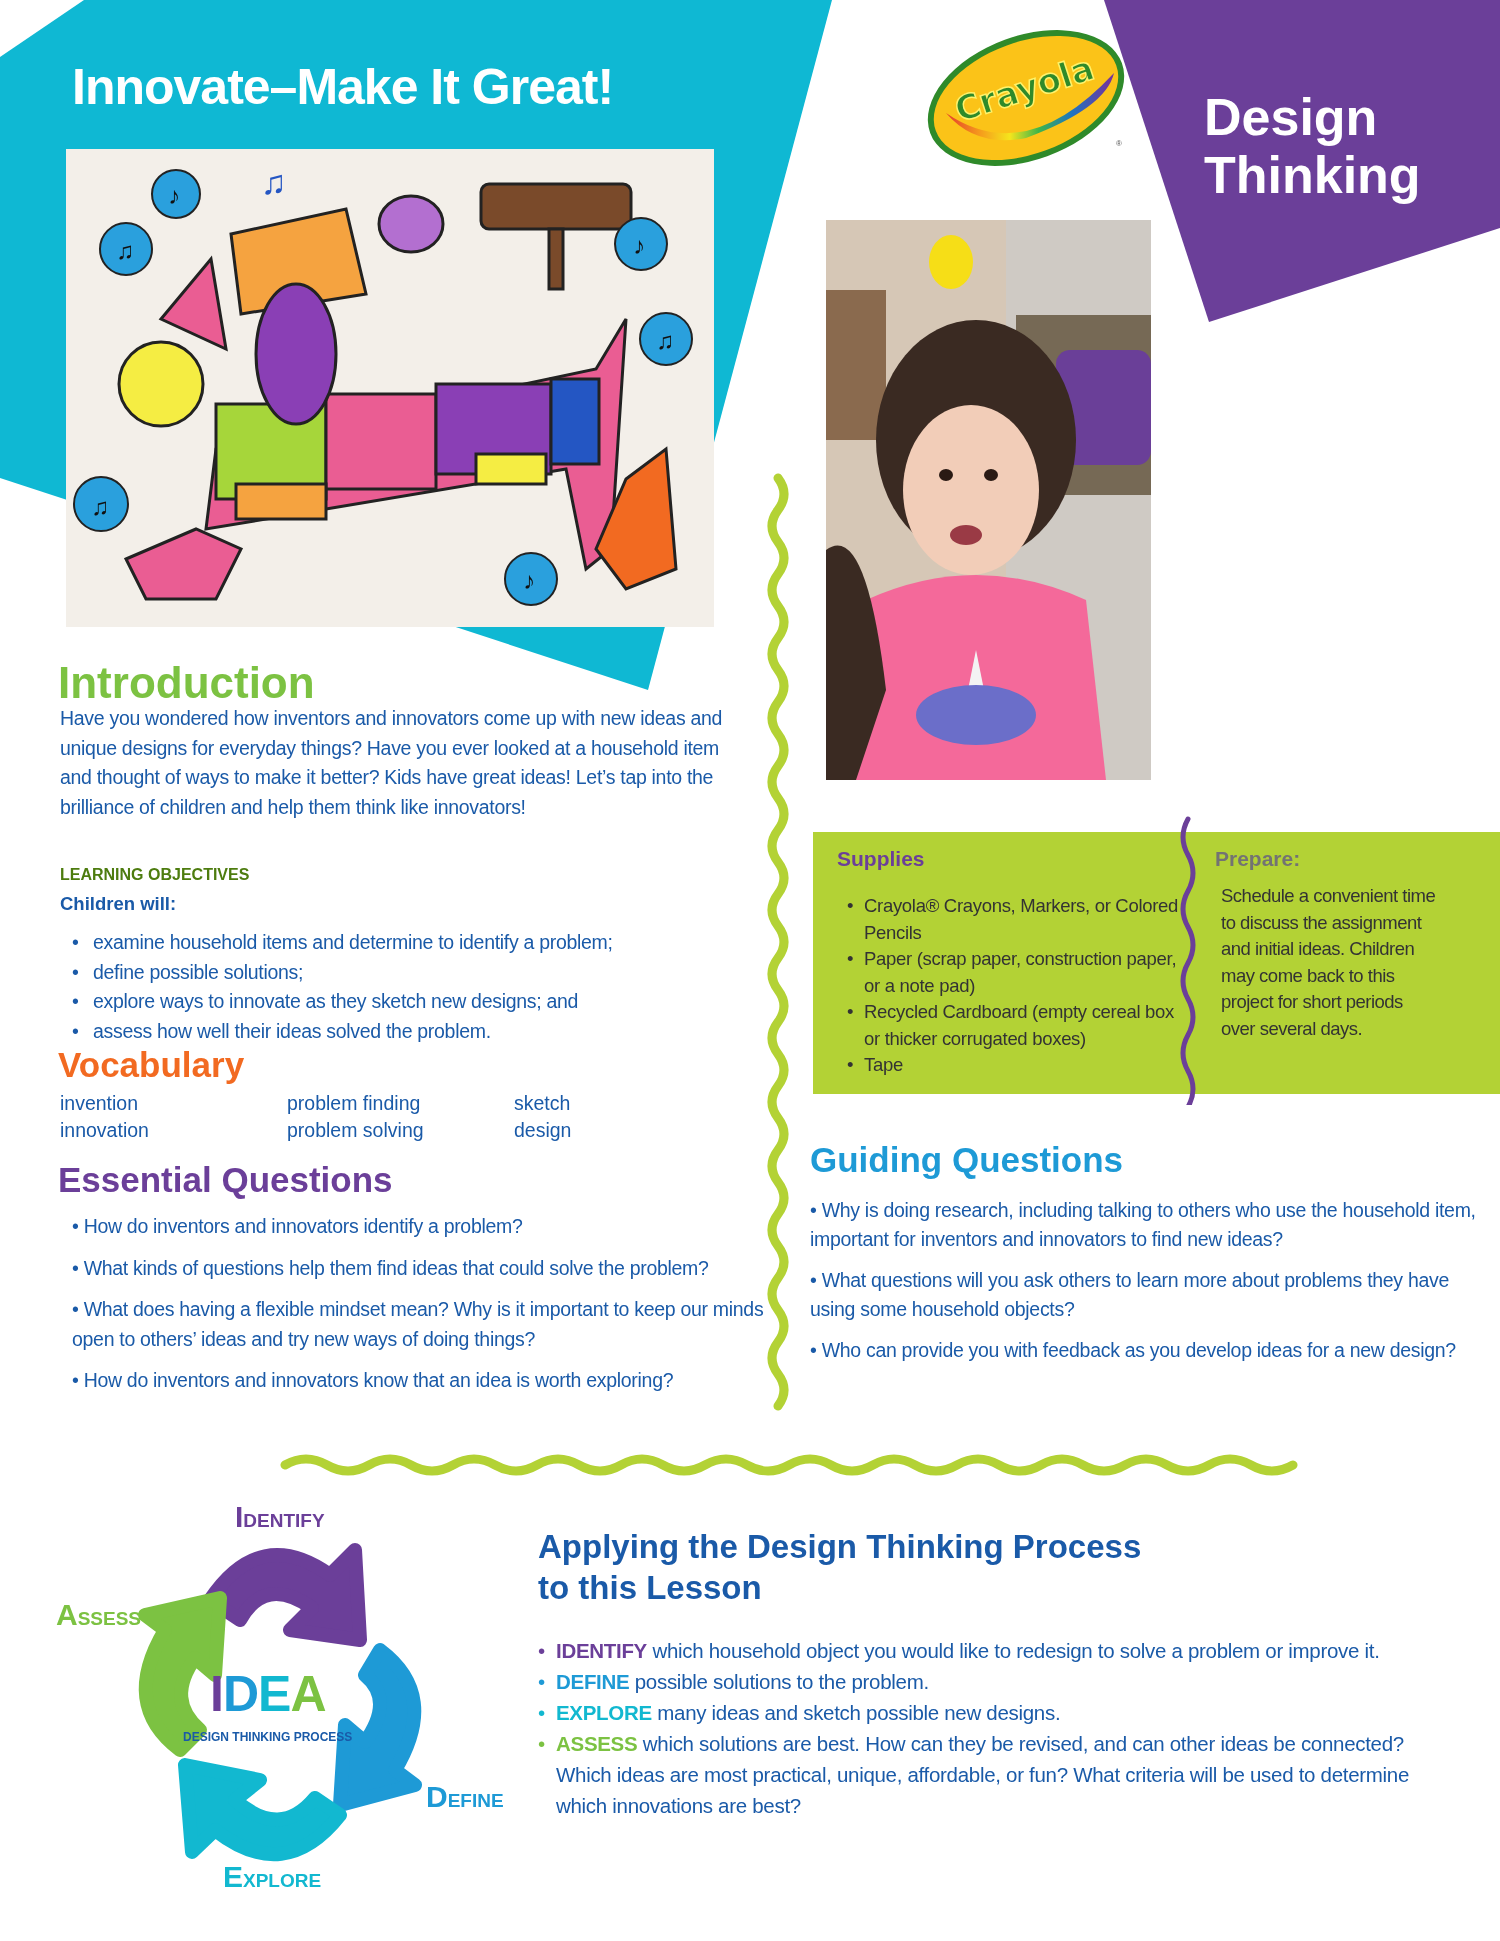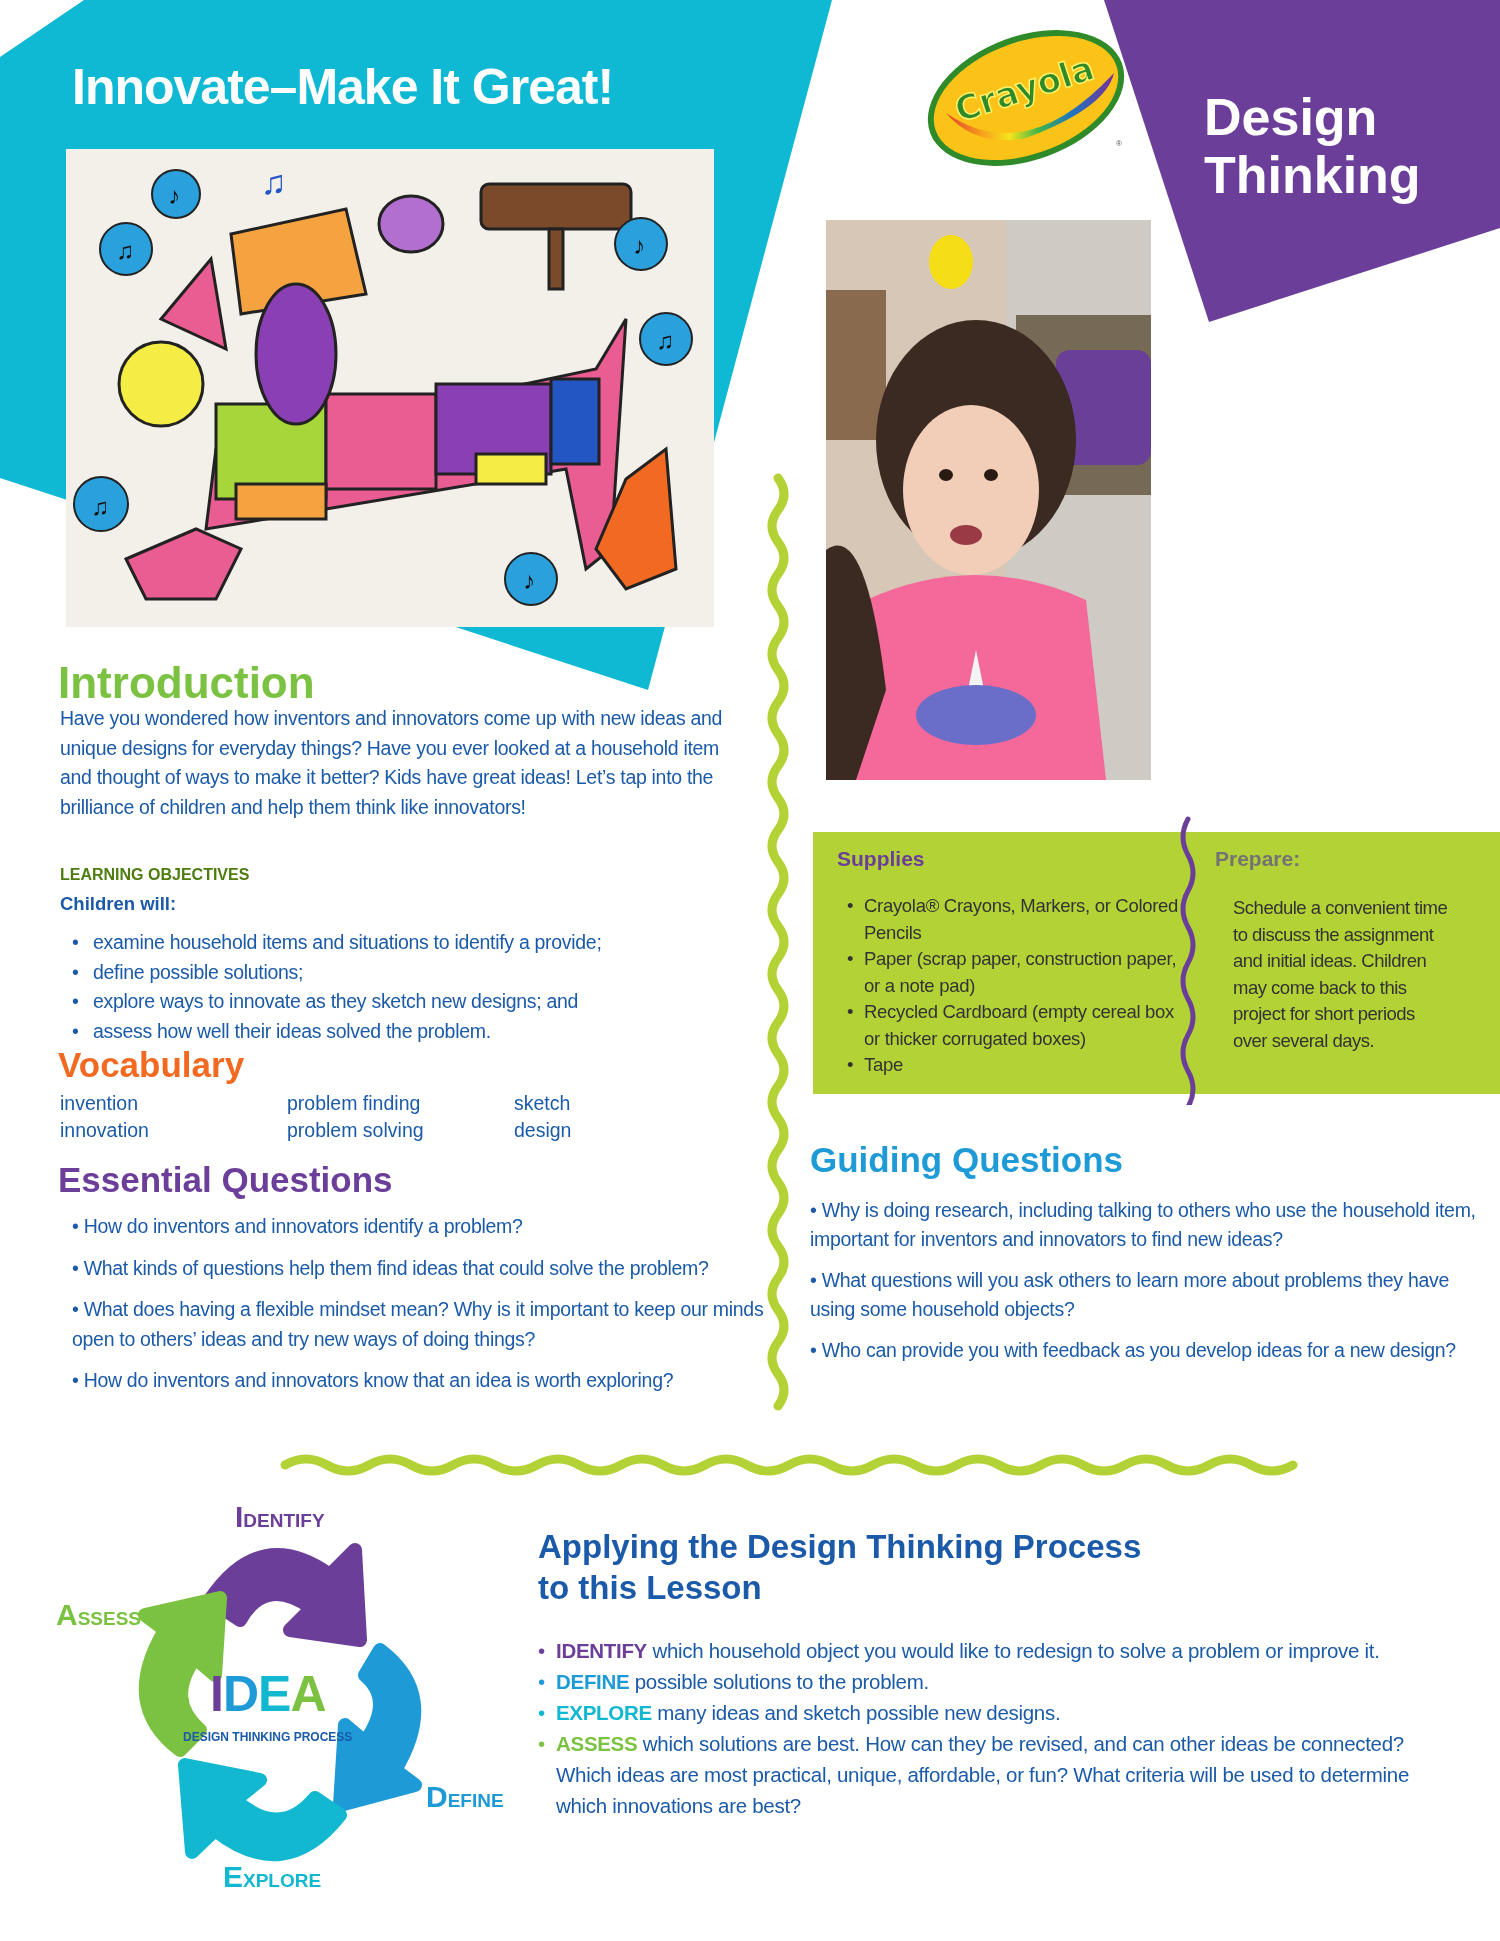--- a/index.html
+++ b/index.html
@@ -41,21 +41,21 @@
   .eq-list { left:72px; top:1212px; width:700px; font-size:19.5px; line-height:29.5px; letter-spacing:-0.3px; }
   .eq-list p { margin:0 0 12px 0; }
   .green-box {
     left:813px; top:832px; width:687px; height:262px; background:#b3d235;
   }
   .supplies-h { left:837px; top:847px; font-size:21px; font-weight:bold; color:#6b3f99; }
   .supplies-list { left:837px; top:883px; width:340px; font-size:18.5px; line-height:26.5px; color:#333333; letter-spacing:-0.3px; }
   .supplies-list li { padding-left:17px !important; }
   .supplies-list li::before { left:0 !important; }
   .prepare-h { left:1215px; top:847px; font-size:21px; font-weight:bold; color:#737373; }
-  .prepare-p { left:1221px; top:883px; width:220px; font-size:18.5px; line-height:26.5px; color:#333333; margin:12px; letter-spacing:-0.5px; }
+  .prepare-p { left:1221px; top:883px; width:220px; font-size:18.5px; line-height:26.5px; color:#333333; margin:0; letter-spacing:-0.5px; }
   .gq-h { left:810px; top:1140px; font-size:35px; color:#1e9ad6; }
   .gq-list { left:810px; top:1196px; width:680px; font-size:19.5px; line-height:29px; letter-spacing:-0.3px; }
   .gq-list p { margin:0 0 12px 0; }
   .apply-h { left:538px; top:1526px; font-size:33px; line-height:41px; color:#1a5aa8; width:700px; }
   .apply-list { left:528px; top:1625px; width:880px; font-size:20.5px; line-height:31px; letter-spacing:-0.3px; }
   .apply-list li { padding-left:18px !important; }
   .apply-list li::before { left:0 !important; }
   .kw { font-weight:bold; }
   .idea-diagram { left:40px; top:1480px; width:500px; height:430px; }
   .caps-label { font-weight:bold; }
@@ -162,21 +162,21 @@
     <polygon points="150,430 158,470 142,470" fill="#f3f3f3"></polygon>
     <ellipse cx="150" cy="495" rx="60" ry="30" fill="#6b6ec9"></ellipse>
   </svg>
 </div>
 
 <h2 class="abs intro-h">Introduction</h2>
 <p class="abs intro-p">Have you wondered how inventors and innovators come up with new ideas and unique designs for everyday things? Have you ever looked at a household item and thought of ways to make it better? Kids have great ideas! Let’s tap into the brilliance of children and help them think like innovators!</p>
 <div class="abs lo-h">LEARNING OBJECTIVES</div>
 <div class="abs lo-sub">Children will:</div>
 <ul class="abs bul lo-list">
-  <li>examine household items and situations to identify a provide;</li>
+  <li>examine household items and determine to identify a problem;</li>
   <li>define possible solutions;</li>
   <li>explore ways to innovate as they sketch new designs; and</li>
   <li>assess how well their ideas solved the problem.</li>
 </ul>
 
 <h2 class="abs vocab-h">Vocabulary</h2>
 <div class="abs vocab-grid">
   <span>invention</span>
   <span>problem finding</span>
   <span>sketch</span>

